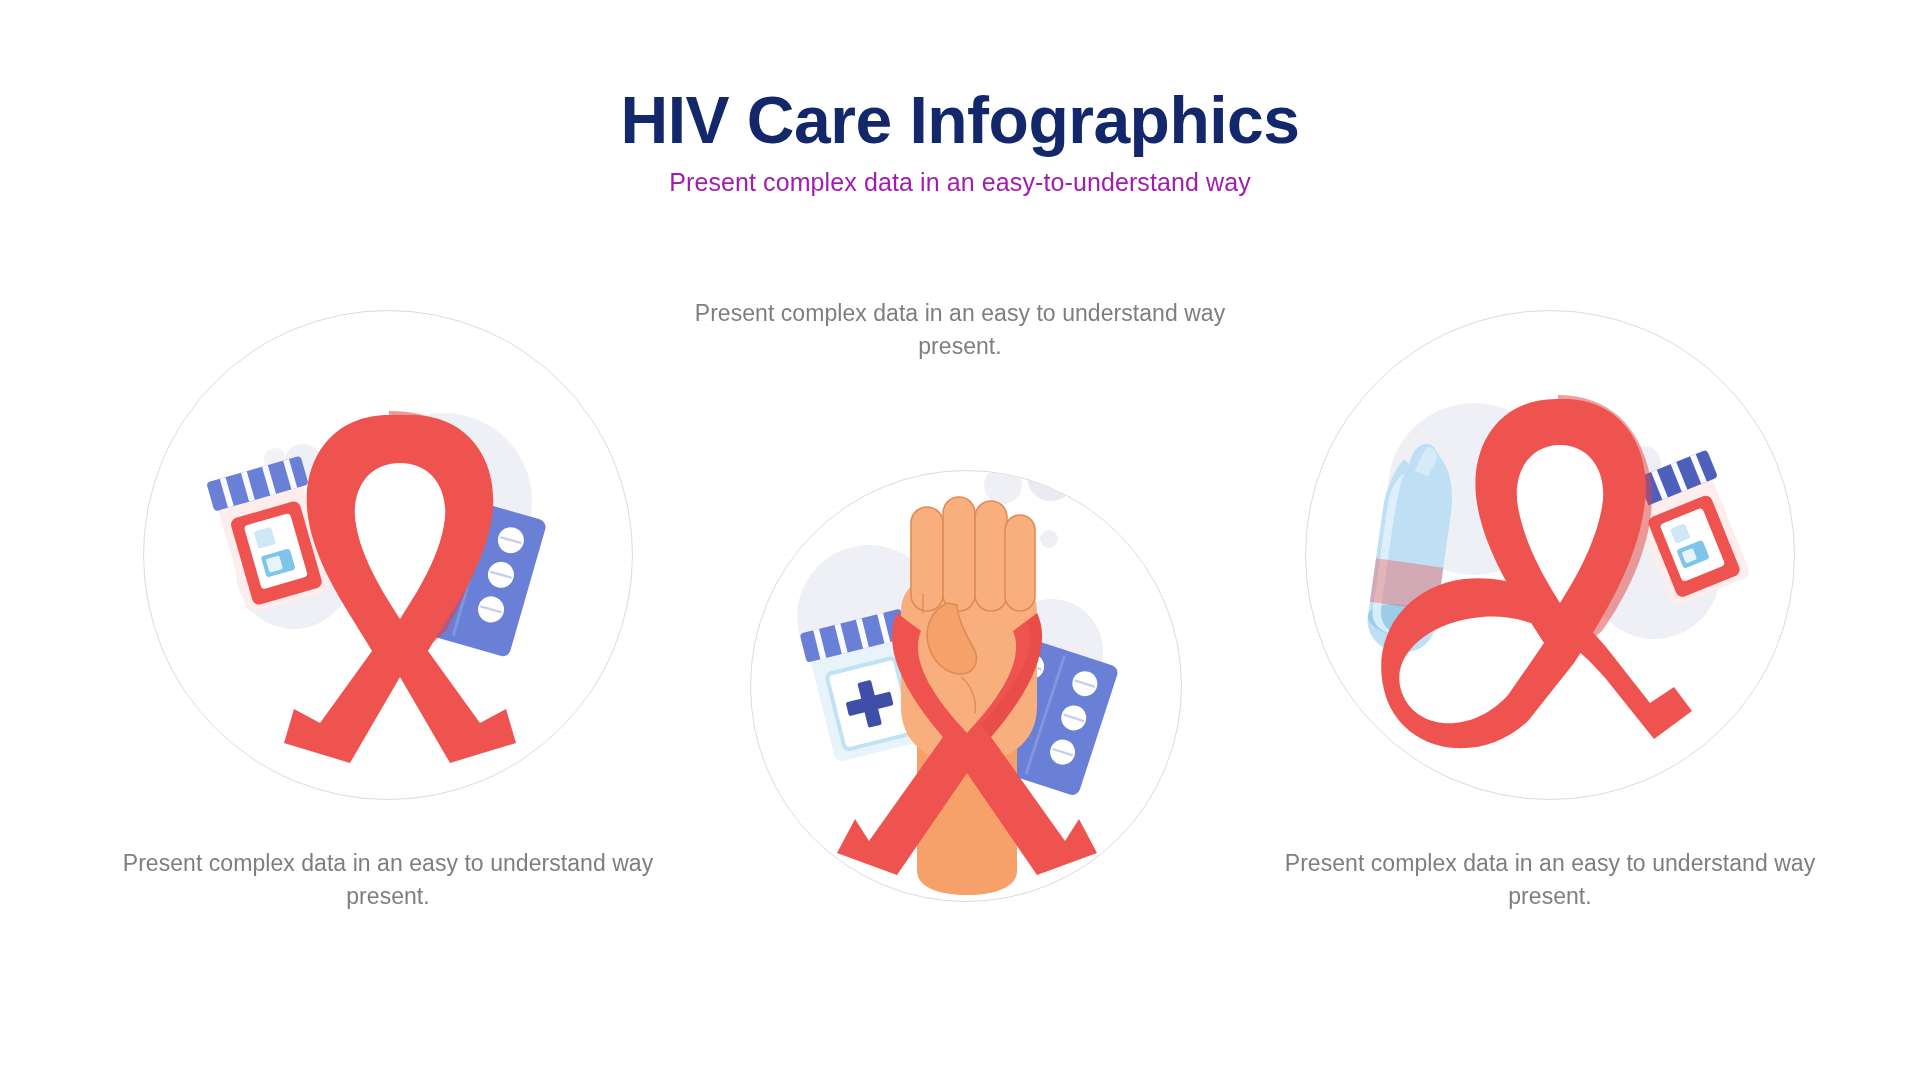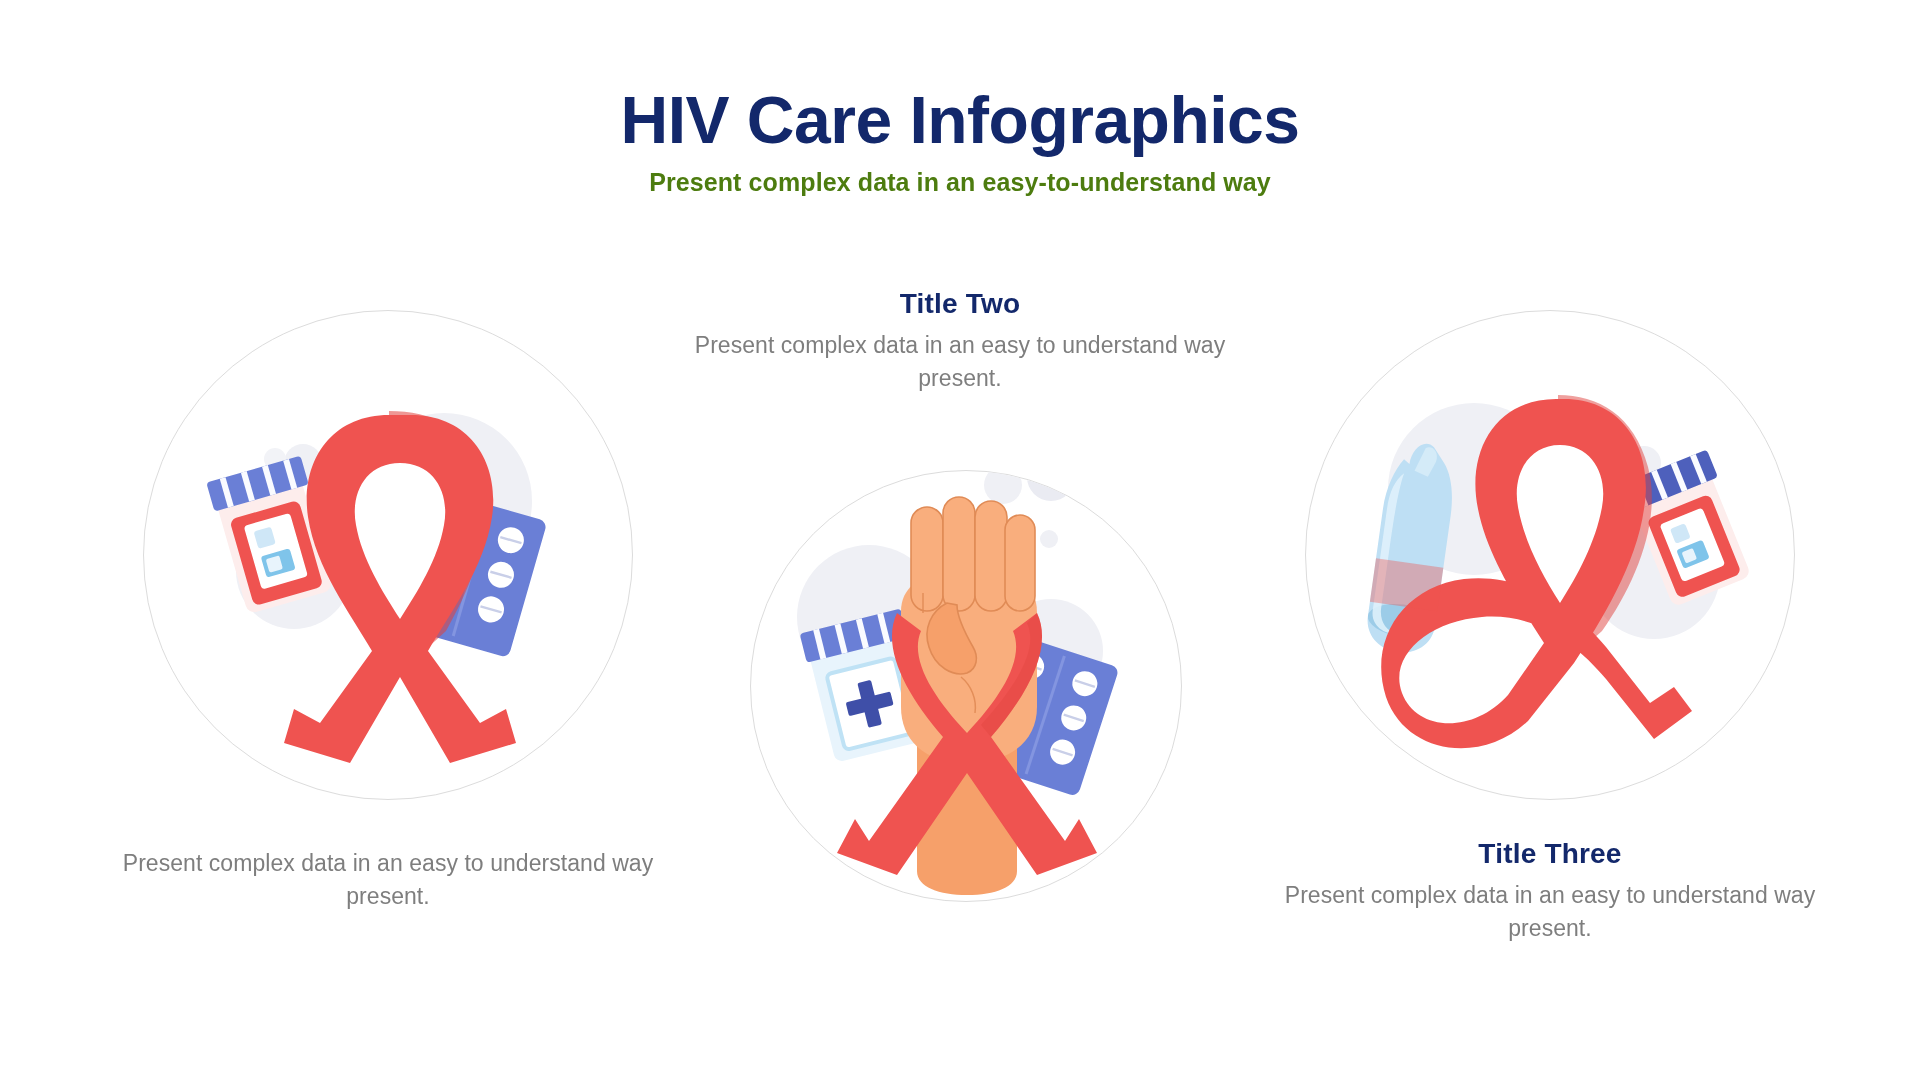--- a/index.html
+++ b/index.html
@@ -29,22 +29,22 @@
     font-size: 66px;
     font-weight: bold;
     color: #13286B;
     letter-spacing: -0.5px;
     line-height: 1.04;
     margin: 12px;
   }
   #page-subtitle {
     margin: 8px 0 0 0;
     font-size: 25px;
-    font-weight: 700;
-    color: #4d7c0f;
+    font-weight: 400;
+    color: #a21caf;
     letter-spacing: 0.1px;
     line-height: 1.2;
   }
 
   
   .card {
     position: absolute;
   }
   .circle {
     position: absolute;
@@ -175,21 +175,20 @@
   </div>
 
   <div id="caption-one" class="caption">
     <p class="caption-body">Present complex data in an easy to understand way present.</p>
   </div>
 </div>
 
 <div id="card-two" class="card">
 
   <div id="caption-two" class="caption">
-    <p class="caption-title">Title Two</p>
     <p class="caption-body">Present complex data in an easy to understand way present.</p>
   </div>
 
   <div id="circle-two" class="circle">
     <svg viewBox="0 0 432 432" width="432" height="432">
 
       <circle cx="118" cy="146" r="72" fill="#EFF0F5"></circle>
       <circle cx="300" cy="180" r="52" fill="#EFF0F5"></circle>
       <circle cx="252" cy="14" r="19" fill="#EFF0F5"></circle>
       <circle cx="300" cy="6" r="24" fill="#EAEBF2"></circle>
@@ -337,16 +336,15 @@
                  L 254 262 C 270 236 286 206 288 186 C 290 164 280 150 266 142 Z" fill="#FFFFFF" opacity="0.2"></path>
       </g>
 
       <g transform="translate(70,118) rotate(8)">
         <rect x="18" y="128" width="68" height="44" fill="#EF5350" opacity="0.38"></rect>
       </g>
     </svg>
   </div>
 
   <div id="caption-three" class="caption">
-    <p class="caption-title">Title Three</p>
     <p class="caption-body">Present complex data in an easy to understand way present.</p>
   </div>
 </div>
 
 </body></html>

